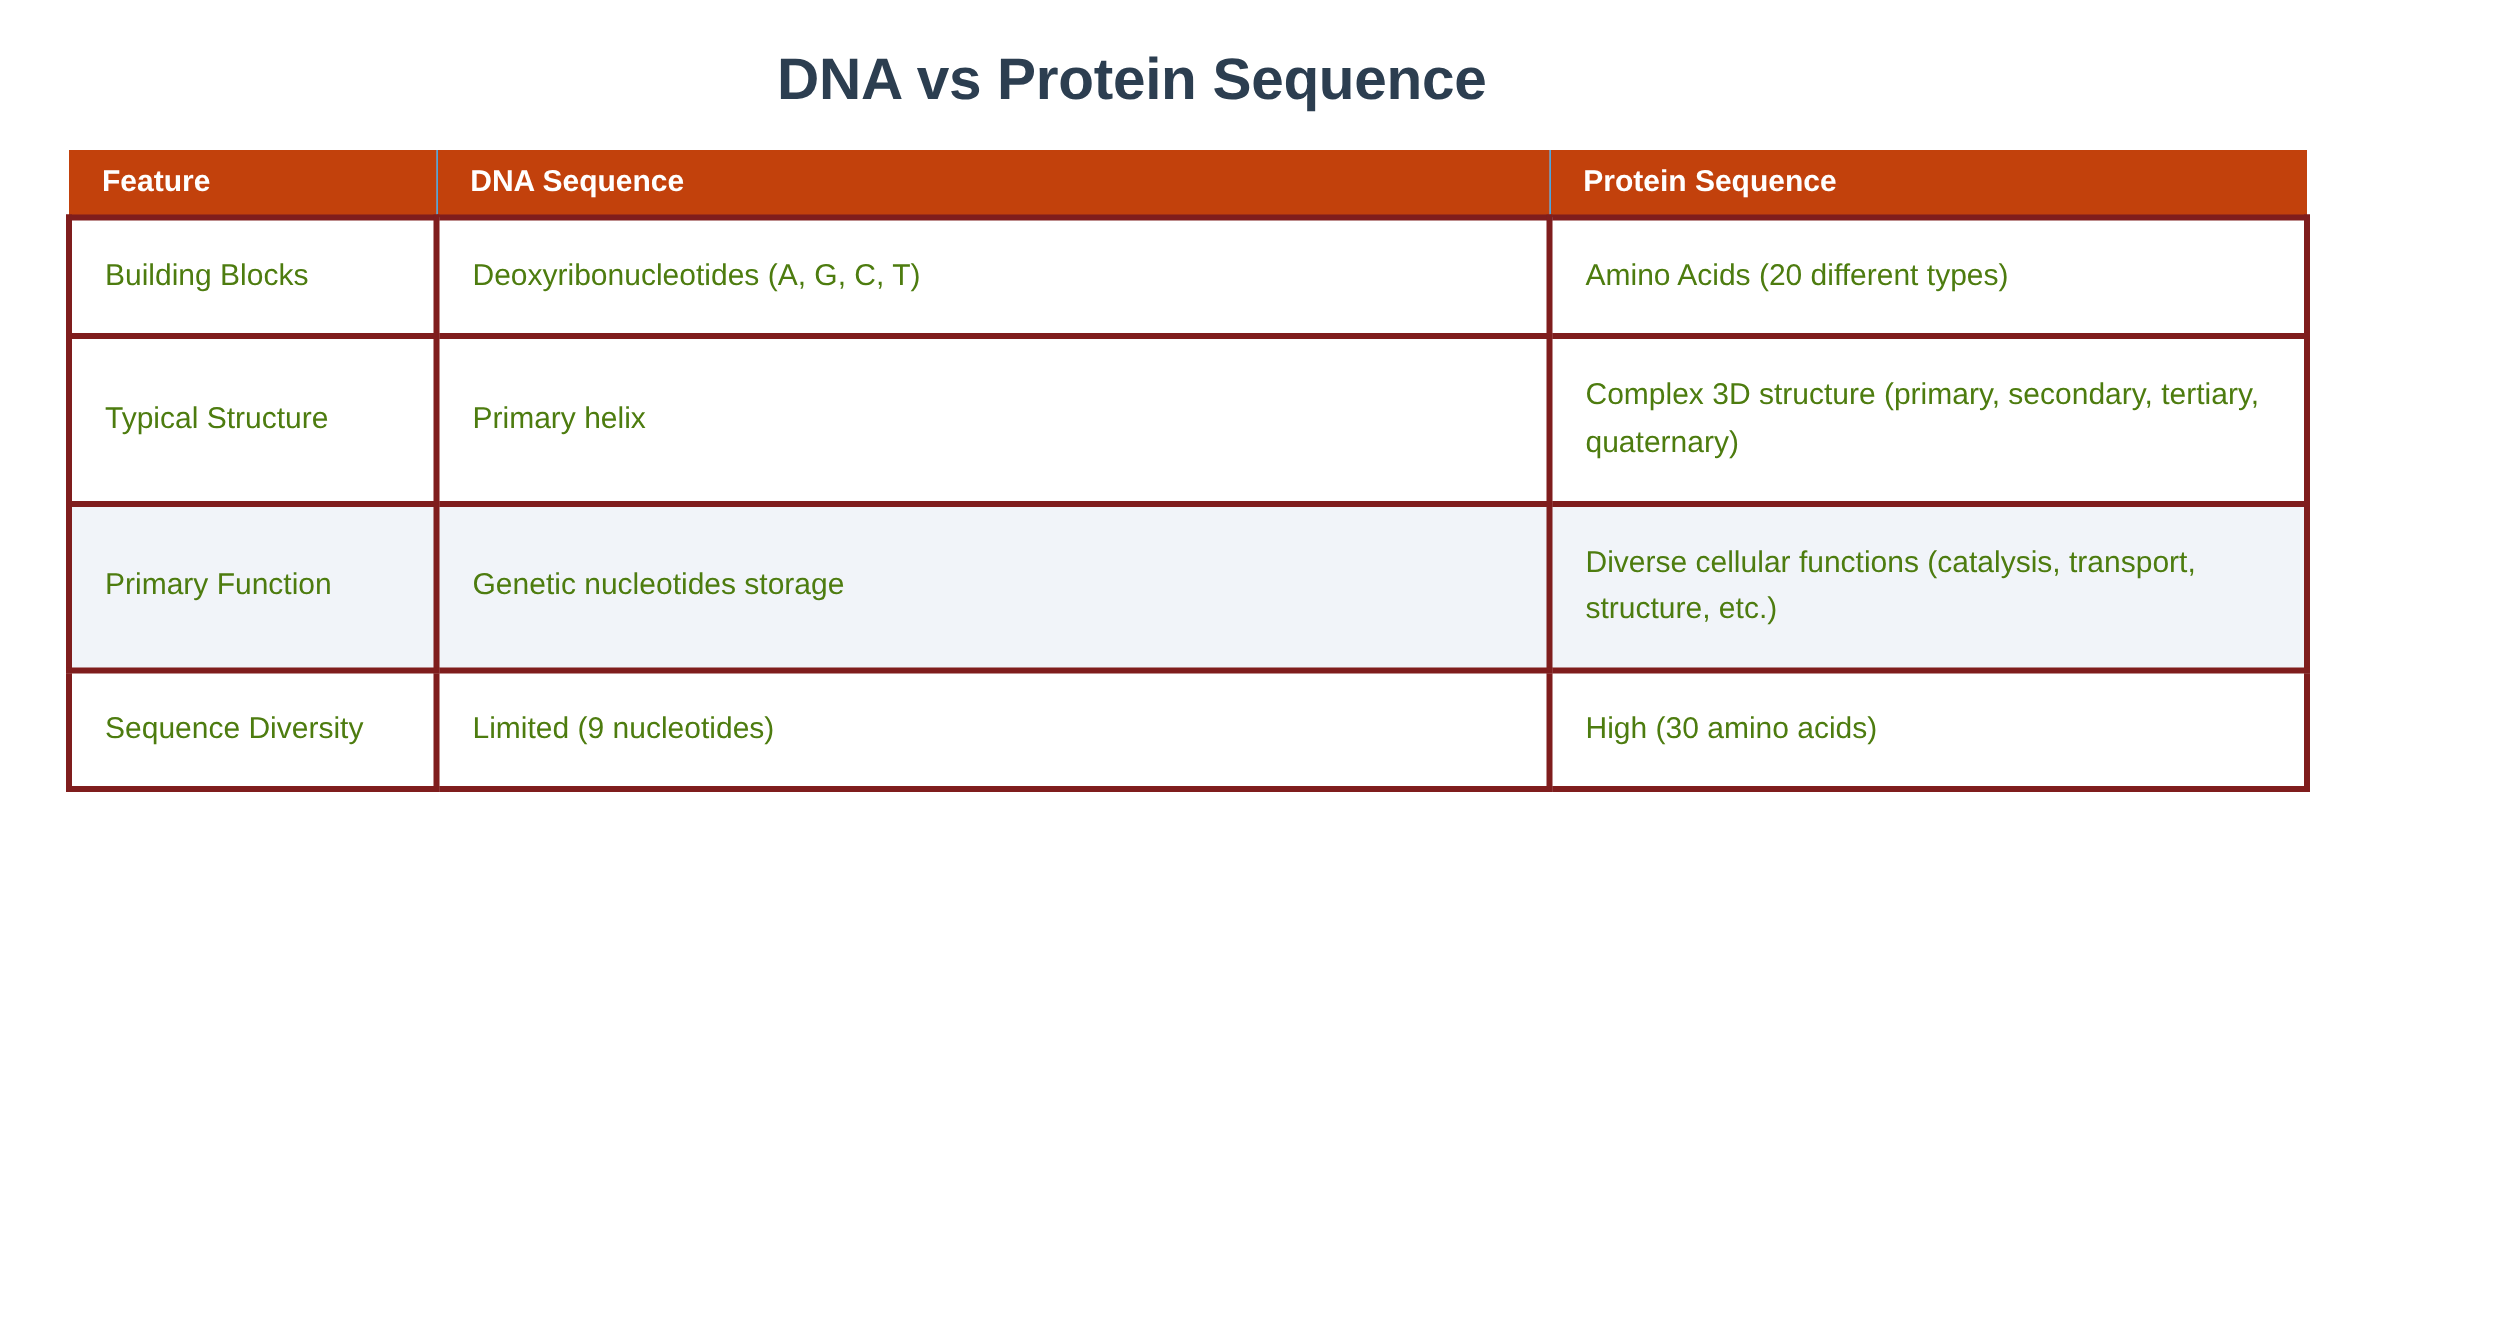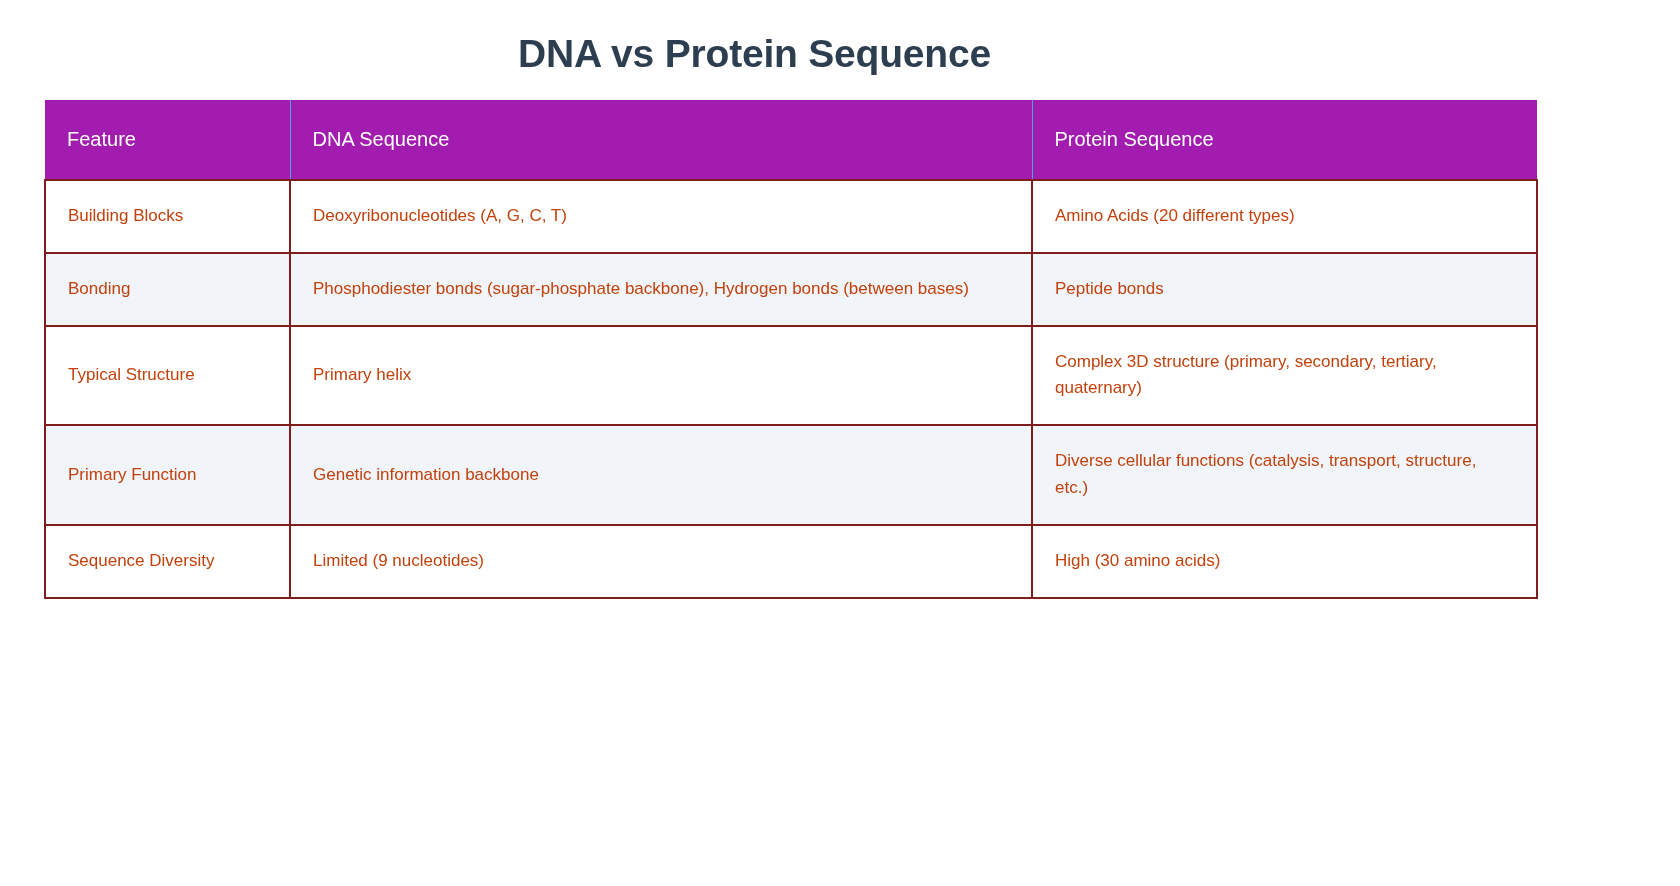--- a/index.html
+++ b/index.html
@@ -46,42 +46,42 @@
     width: 1492px;
     table-layout: fixed;
     background: #ffffff;
   }
 
   table.comparison-table col.c1 { width: 245px; }
   table.comparison-table col.c2 { width: 742px; }
   table.comparison-table col.c3 { width: 505px; }
 
   table.comparison-table thead th {
-    background: #a21caf;
+    background: #c2410c;
     color: #ffffff;
     font-size: 20px;
-    font-weight: normal;
+    font-weight: bold;
     text-align: left;
-    padding: 28px 22px;
+    padding: 10px 22px;
     height: 38px;
     box-sizing: border-box;
     border-right: 1px solid #4ba4df;
     vertical-align: middle;
     white-space: nowrap;
   }
   table.comparison-table thead th:last-child {
     border-right: none;
   }
 
   table.comparison-table tbody td {
-    font-size: 17px;
-    color: #c2410c;
+    font-size: 20px;
+    color: #4d7c0f;
     text-align: left;
     padding: 22px 22px;
-    border: 2px solid #7f1d1d;
+    border: 4px solid #7f1d1d;
     vertical-align: middle;
     line-height: 1.58;
     box-sizing: border-box;
   }
 
   table.comparison-table tbody tr.odd td {
     background: #ffffff;
   }
   table.comparison-table tbody tr.even td {
     background: #f1f4f9;
@@ -107,33 +107,28 @@
           <th>DNA Sequence</th>
           <th>Protein Sequence</th>
         </tr>
       </thead>
       <tbody>
         <tr class="odd">
           <td>Building Blocks</td>
           <td>Deoxyribonucleotides (A, G, C, T)</td>
           <td>Amino Acids (20 different types)</td>
         </tr>
-        <tr class="even">
-          <td>Bonding</td>
-          <td>Phosphodiester bonds (sugar-phosphate backbone), Hydrogen bonds (between bases)</td>
-          <td>Peptide bonds</td>
-        </tr>
         <tr class="odd">
           <td>Typical Structure</td>
           <td>Primary helix</td>
           <td>Complex 3D structure (primary, secondary, tertiary, quaternary)</td>
         </tr>
         <tr class="even">
           <td>Primary Function</td>
-          <td>Genetic information backbone</td>
+          <td>Genetic nucleotides storage</td>
           <td>Diverse cellular functions (catalysis, transport, structure, etc.)</td>
         </tr>
         <tr class="odd">
           <td>Sequence Diversity</td>
           <td>Limited (9 nucleotides)</td>
           <td>High (30 amino acids)</td>
         </tr>
       </tbody>
     </table>
   </div>

